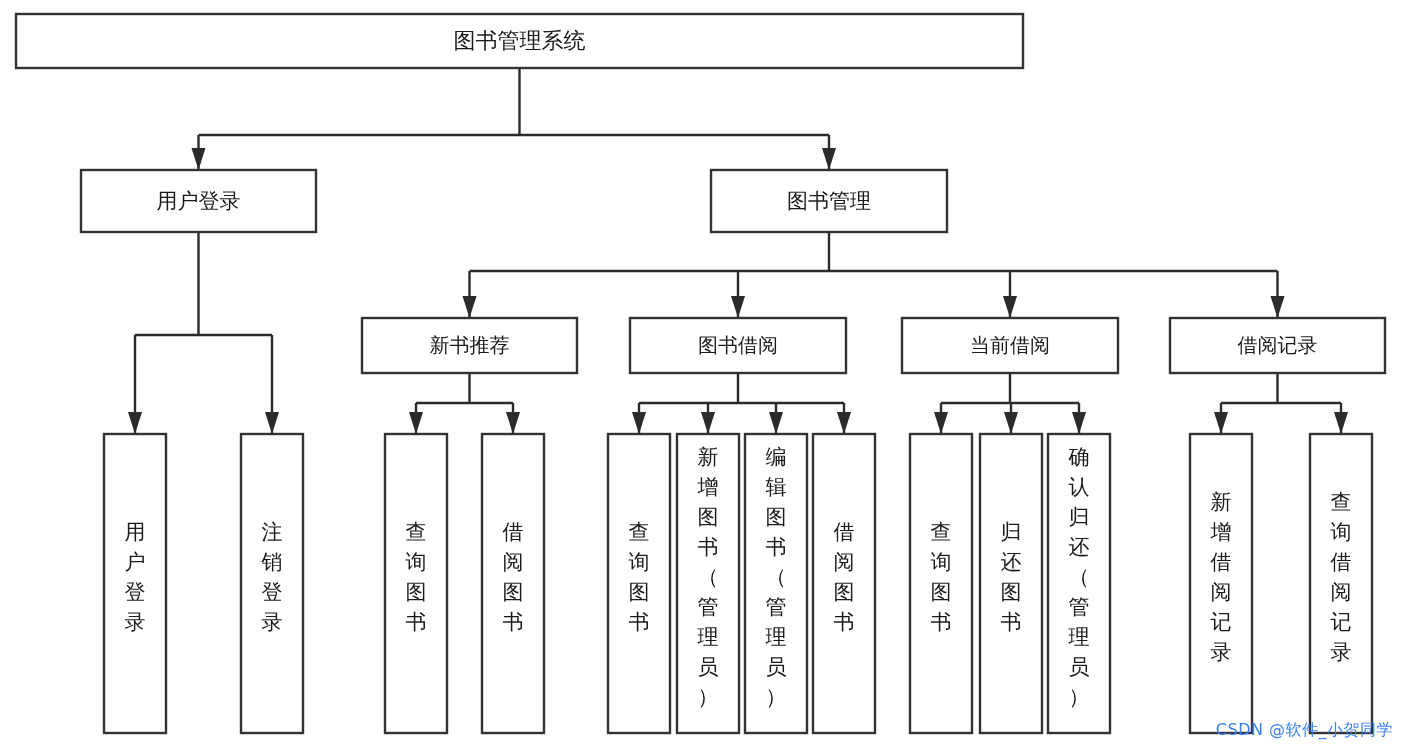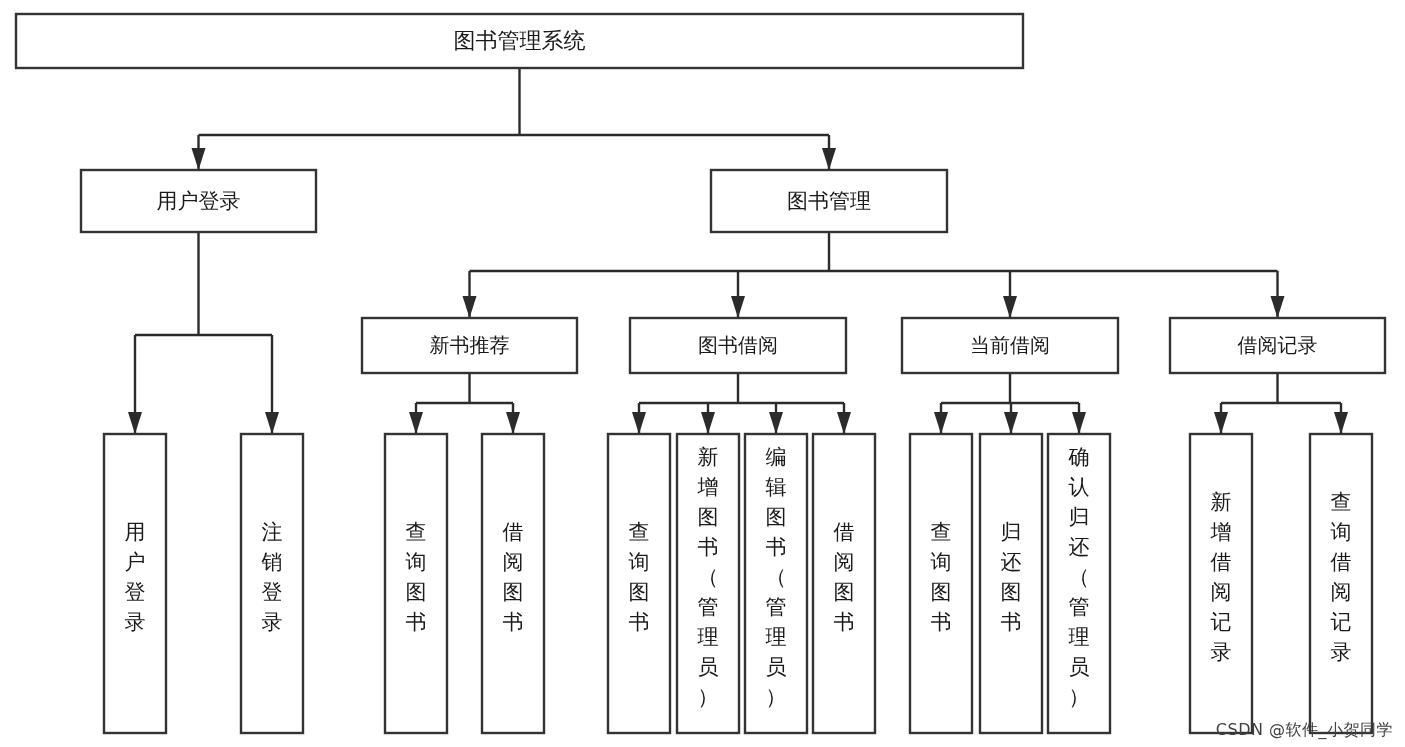--- a/index.html
+++ b/index.html
@@ -50,21 +50,21 @@
   }
   .arrow-head {
     fill: #2b2b2b;
   }
   .watermark {
     position: absolute;
     right: 12px;
     bottom: 6px;
     font-family: "DejaVu Sans", "Liberation Sans", sans-serif;
     font-size: 16px;
-    color: #404040;
+    color: #3b82f6;
     white-space: nowrap;
     letter-spacing: 0.5px;
   }
 </style>
 </head>
 <body>
 
 <div id="stage">
   <svg class="diagram" viewBox="0 0 1405 747">
     <g id="links-layer">

